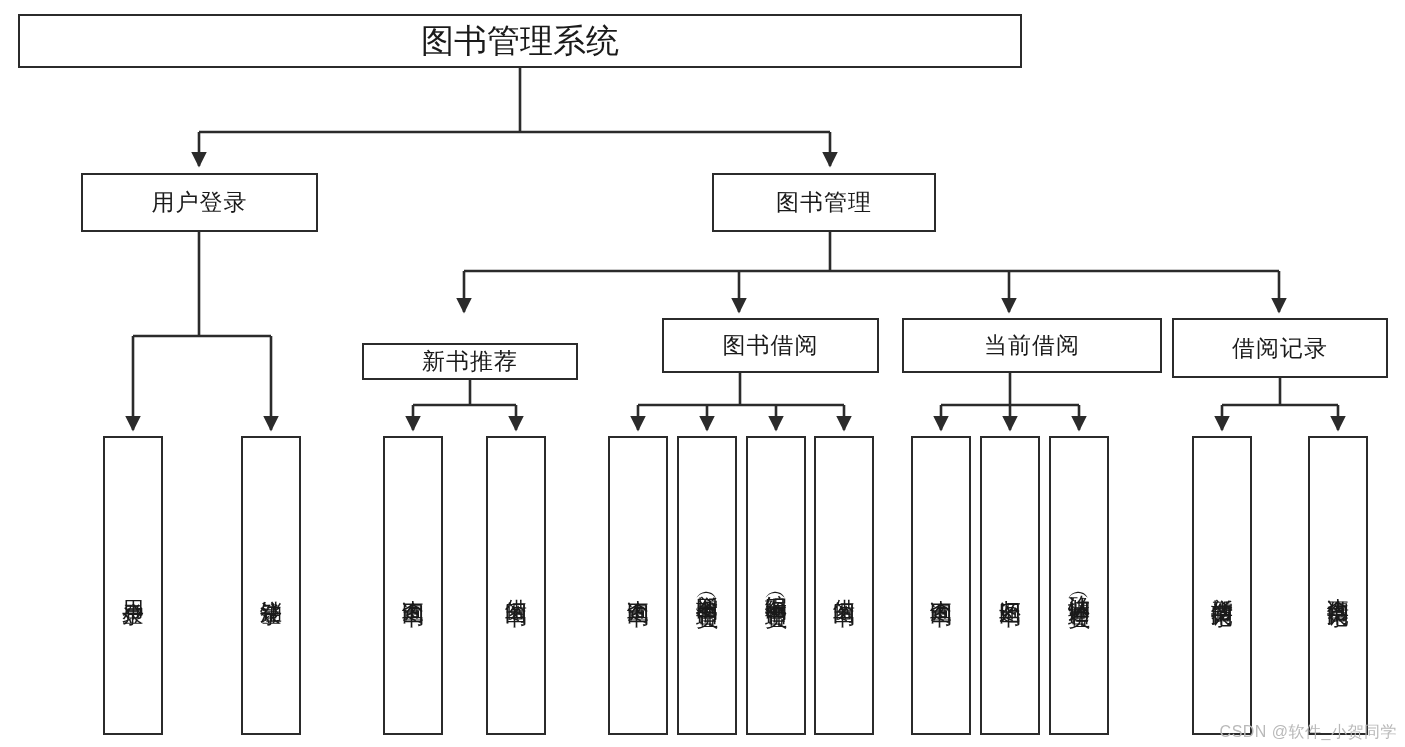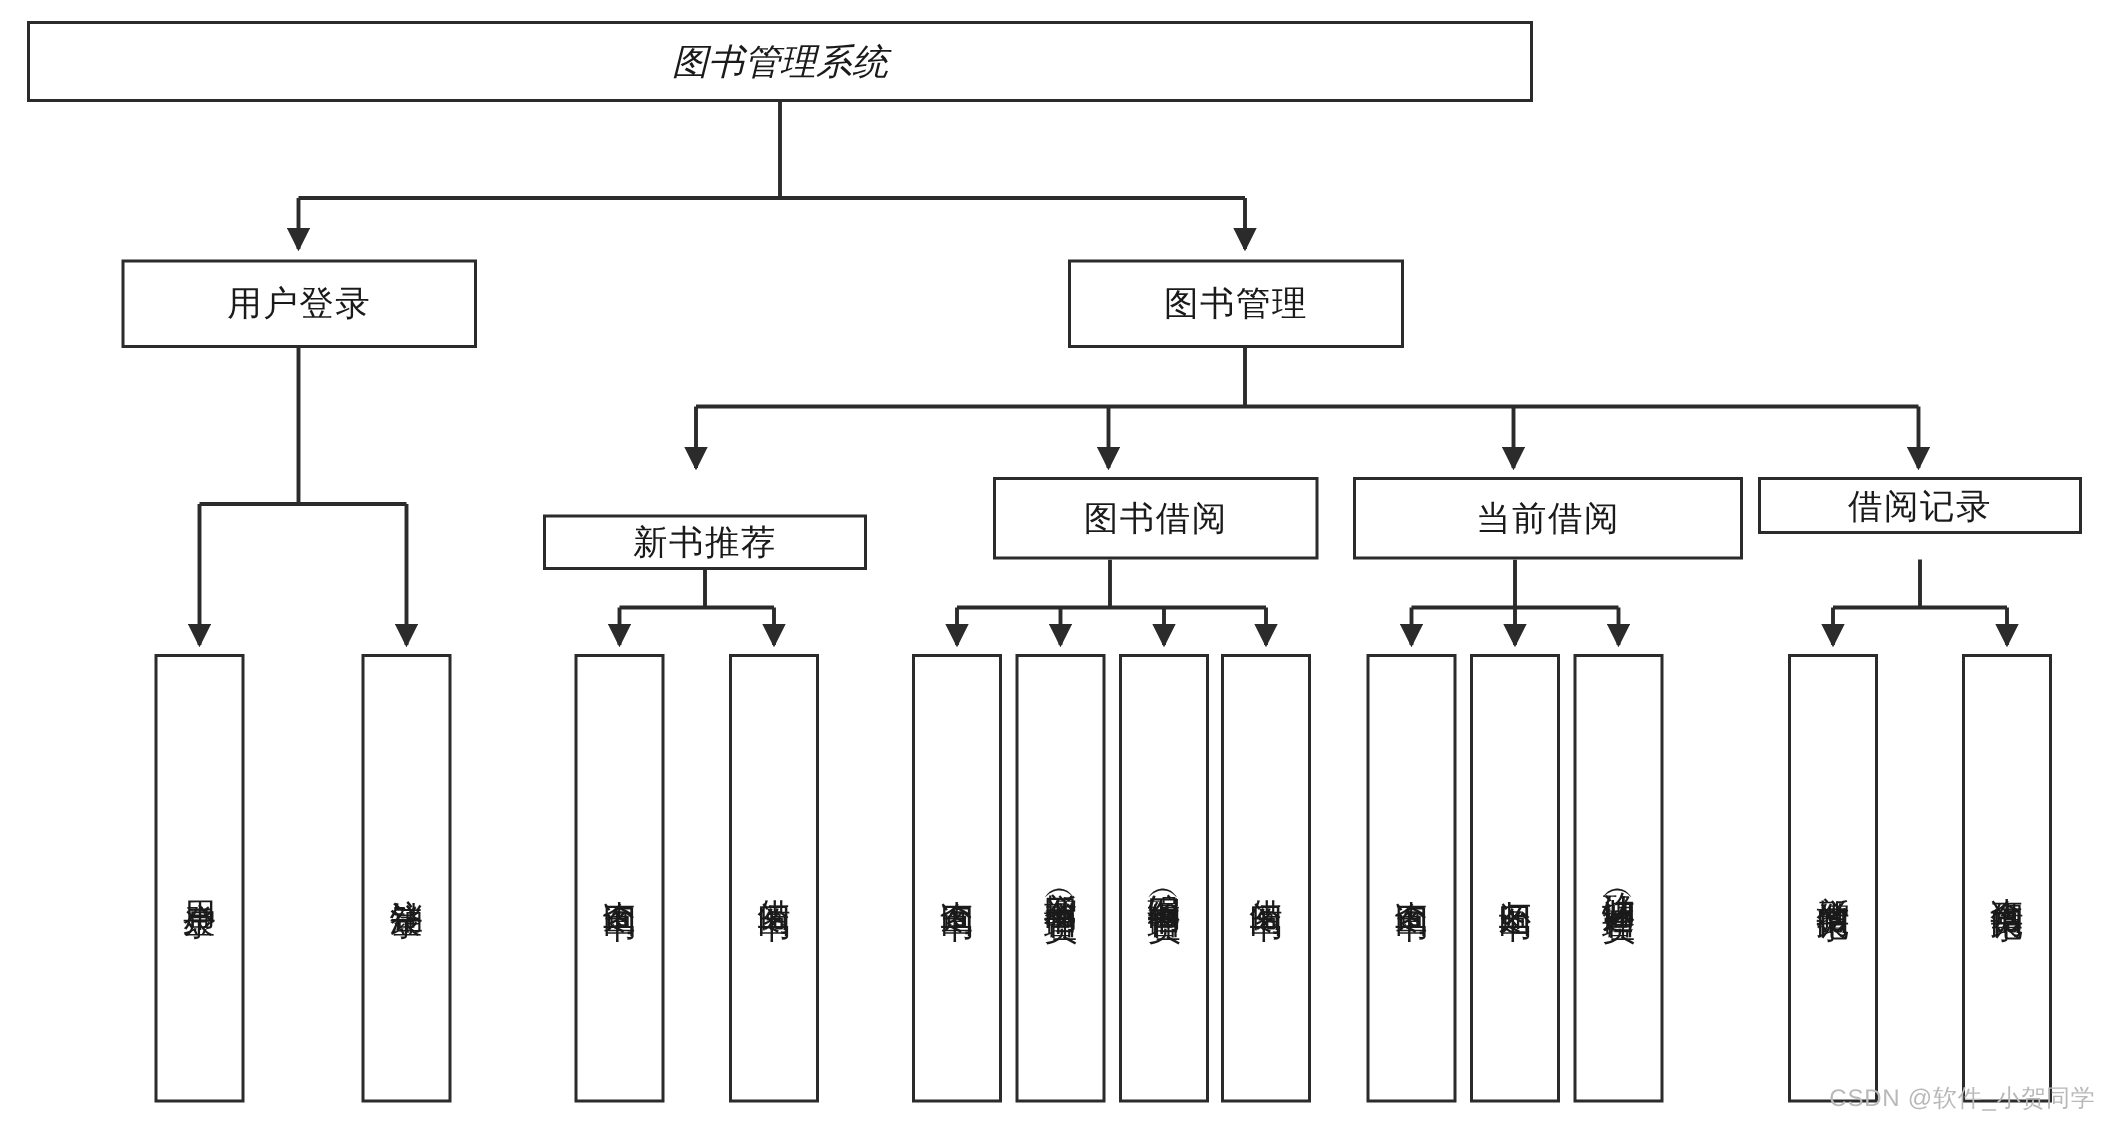--- a/index.html
+++ b/index.html
@@ -33,22 +33,21 @@
     display: flex;
     align-items: center;
     justify-content: center;
     color: #1a1a1a;
   }
   .node.horiz {
     font-size: 23px;
     letter-spacing: 1px;
   }
   .node.root {
-    font-size: 24px;
-    font-style: italic;
+    font-size: 33px;
   }
   .node.leaf {
     font-size: 22px;
     letter-spacing: 2px;
     padding: 6px 0;
     align-items: center;
     justify-content: center;
   }
   .leaf .vtext {
     writing-mode: vertical-rl;
@@ -136,21 +135,21 @@
 
   <div class="node horiz" style="left:362px; top:302px; width:216px; height:37px;margin-top:41px;">
     <span>新书推荐</span>
   </div>
   <div class="node horiz" style="left:662px; top:318px; width:217px; height:55px;">
     <span>图书借阅</span>
   </div>
   <div class="node horiz" style="left:902px; top:318px; width:260px; height:55px;">
     <span>当前借阅</span>
   </div>
-  <div class="node horiz" style="left:1172px; top:318px; width:216px; height:38px;">
+  <div class="node horiz" style="left:1172px; top:318px; width:216px; height:60px;">
     <span>借阅记录</span>
   </div>
 
   <div class="node leaf" style="left:103px; top:436px; width:60px; height:299px;">
     <span class="vtext">用户登录</span>
   </div>
   <div class="node leaf" style="left:241px; top:436px; width:60px; height:299px;">
     <span class="vtext">注销登录</span>
   </div>
 

